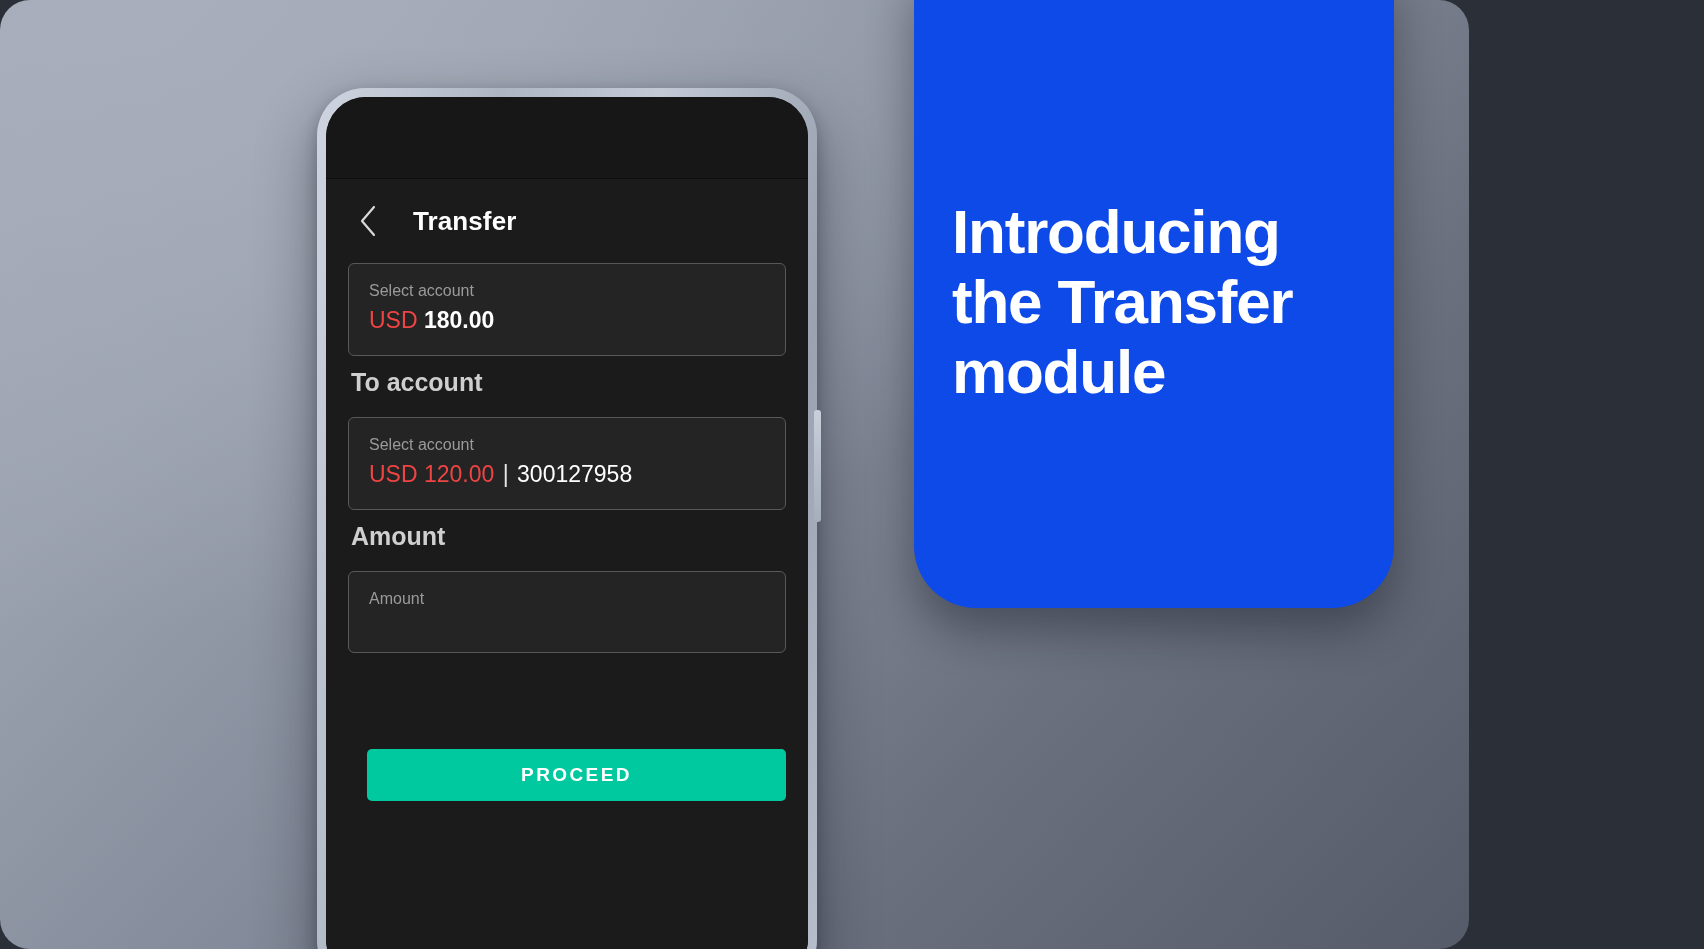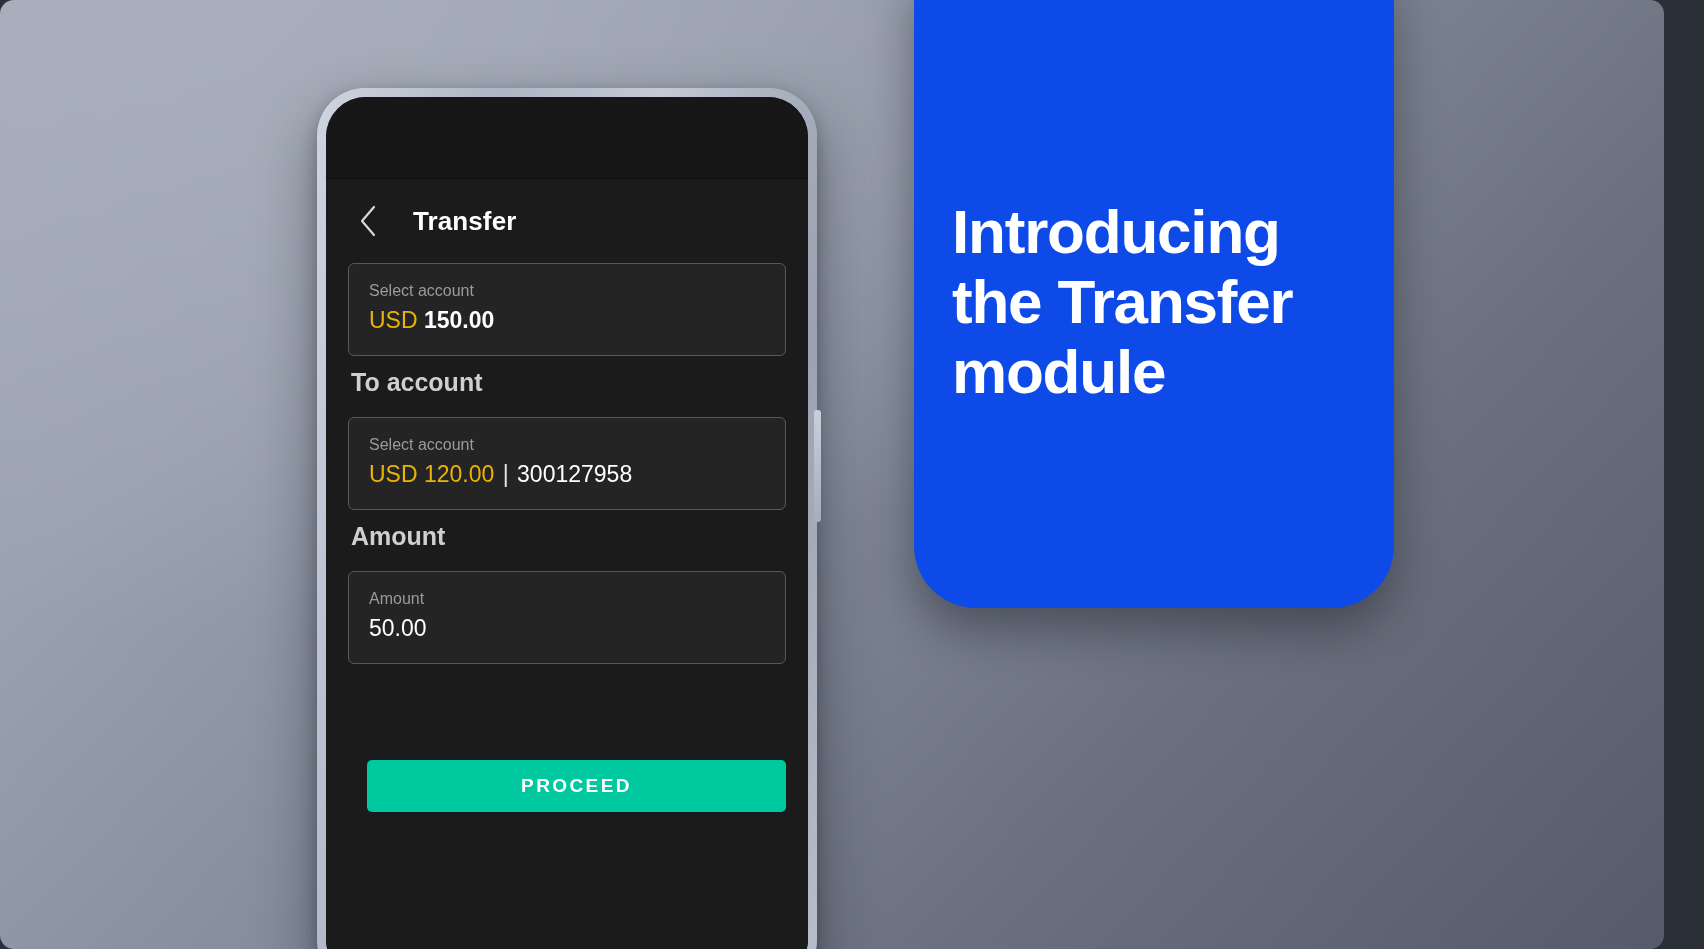--- a/index.html
+++ b/index.html
@@ -7,23 +7,23 @@
   html, body {
     width: 1704px;
     height: 949px;
     overflow: hidden;
     background: #2b2f38;
     font-family: "Liberation Sans", sans-serif;
   }
 
   #canvas {
     position: relative;
-    width: 1664px;
+    width: 1469px;
     height: 949px;
-    border-radius: 14px;
+    border-radius: 30px;
     overflow: hidden;
     background:
       radial-gradient(140% 120% at 8% 0%, #a8aebb 0%, rgba(168,174,187,0) 55%),
       linear-gradient(133deg, #a5abb8 0%, #9aa1af 22%, #838a99 48%, #6a707e 72%, #555b68 100%);
   }
 
   
   #phone {
     position: absolute;
     left: 317px;
@@ -117,21 +117,21 @@
     color: #9a9a9a;
     font-size: 16px;
     line-height: 21px;
     margin-bottom: 4px;
   }
   .field-value {
     font-size: 23px;
     line-height: 30px;
     color: #ffffff;
   }
-  .field-value .muted { color: #eab308; }
+  .field-value .muted { color: #ef4444; }
   .field-value .sep { color: #e6e6e6; padding: 0 2px; }
   .field-value .strong { color: #ffffff; font-weight: bold; }
   .field-value .plain { color: #ffffff; margin-top: 33px; }
 
   
   #proceed-wrap { margin-top: 96px; padding-left: 19px; }
   #proceed-button {
     display: block;
     width: 100%;
     height: 52px;
@@ -193,42 +193,39 @@
             </svg>
           </div>
           <div id="screen-title">Transfer</div>
         </div>
 
 
         <div class="field">
           <div class="field-label">Select account</div>
           <div class="field-value">
             <span class="muted">USD</span>
-            <span class="strong">150.00</span>
+            <span class="strong">180.00</span>
           </div>
         </div>
 
         <div class="section-label tight">To account</div>
 
         <div class="field">
           <div class="field-label">Select account</div>
           <div class="field-value">
             <span class="muted">USD 120.00</span>
             <span class="sep">|</span>
             <span class="plain">300127958</span>
           </div>
         </div>
 
         <div class="section-label tight">Amount</div>
 
         <div class="field">
           <div class="field-label">Amount</div>
-          <div class="field-value">
-            <span class="plain">50.00</span>
-          </div>
         </div>
 
         <div id="proceed-wrap">
           <button id="proceed-button">PROCEED</button>
         </div>
 
       </div>
     </div>
   </div>
 

